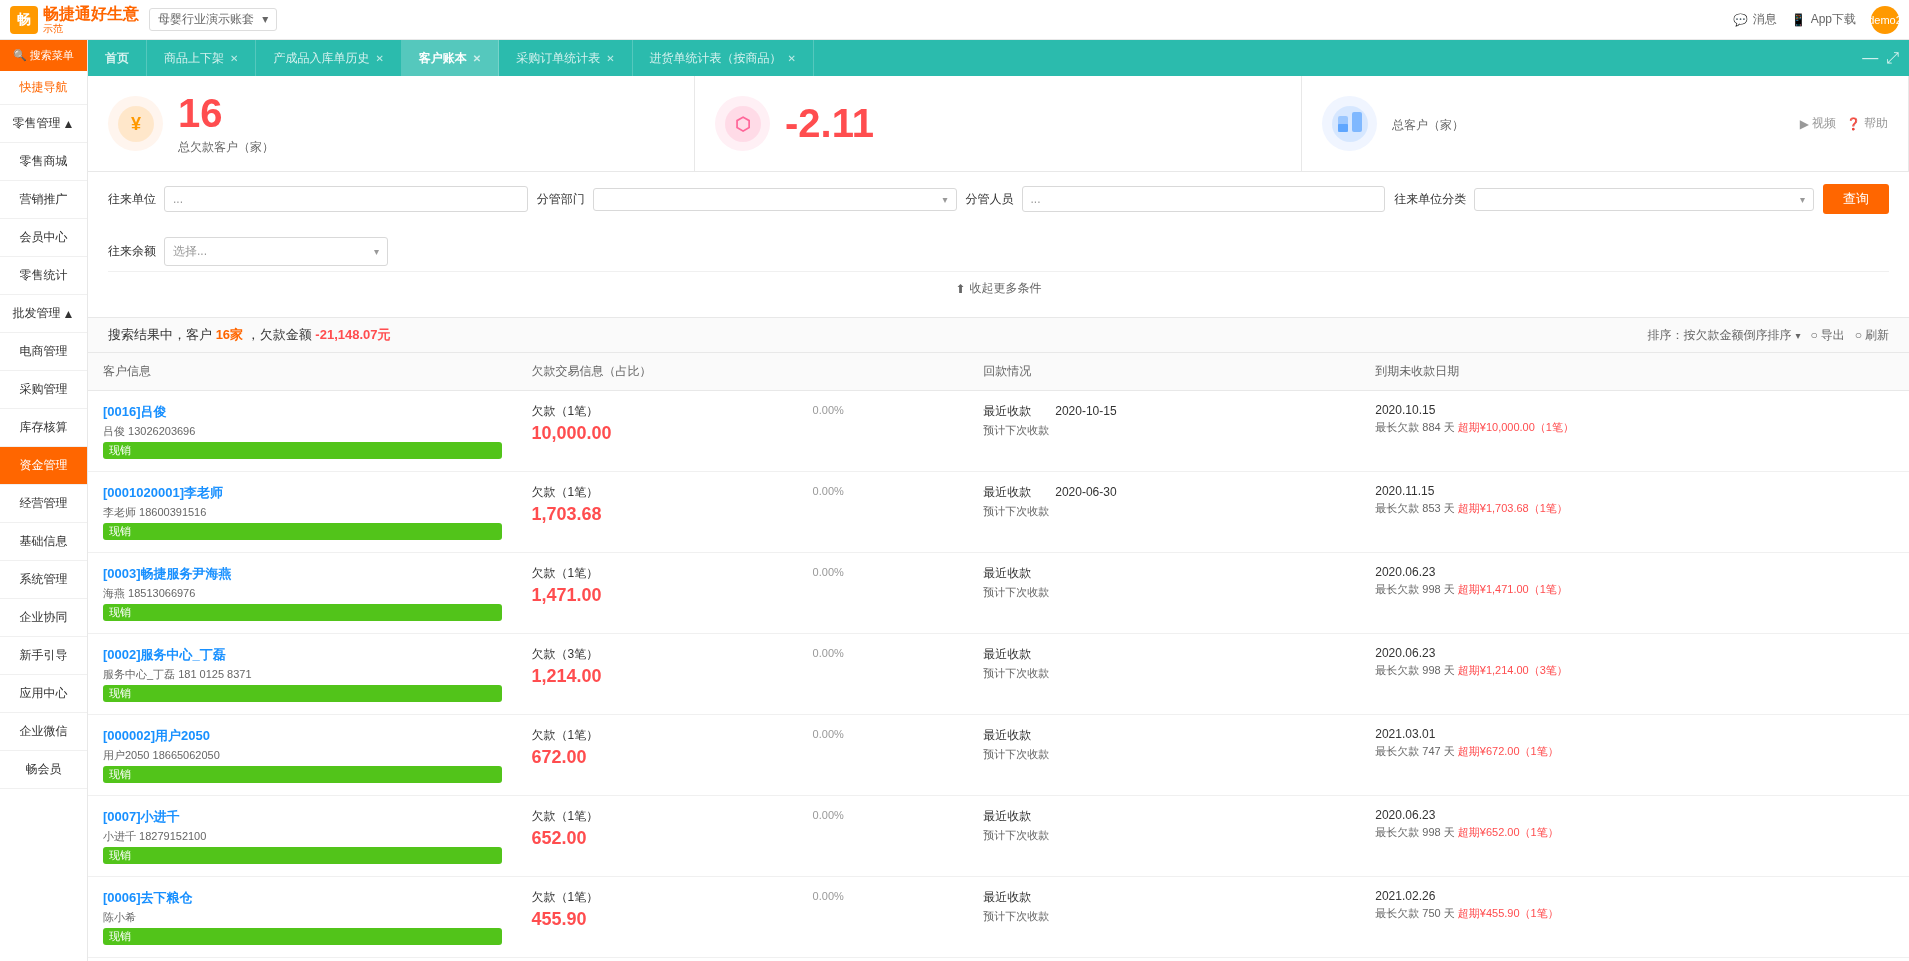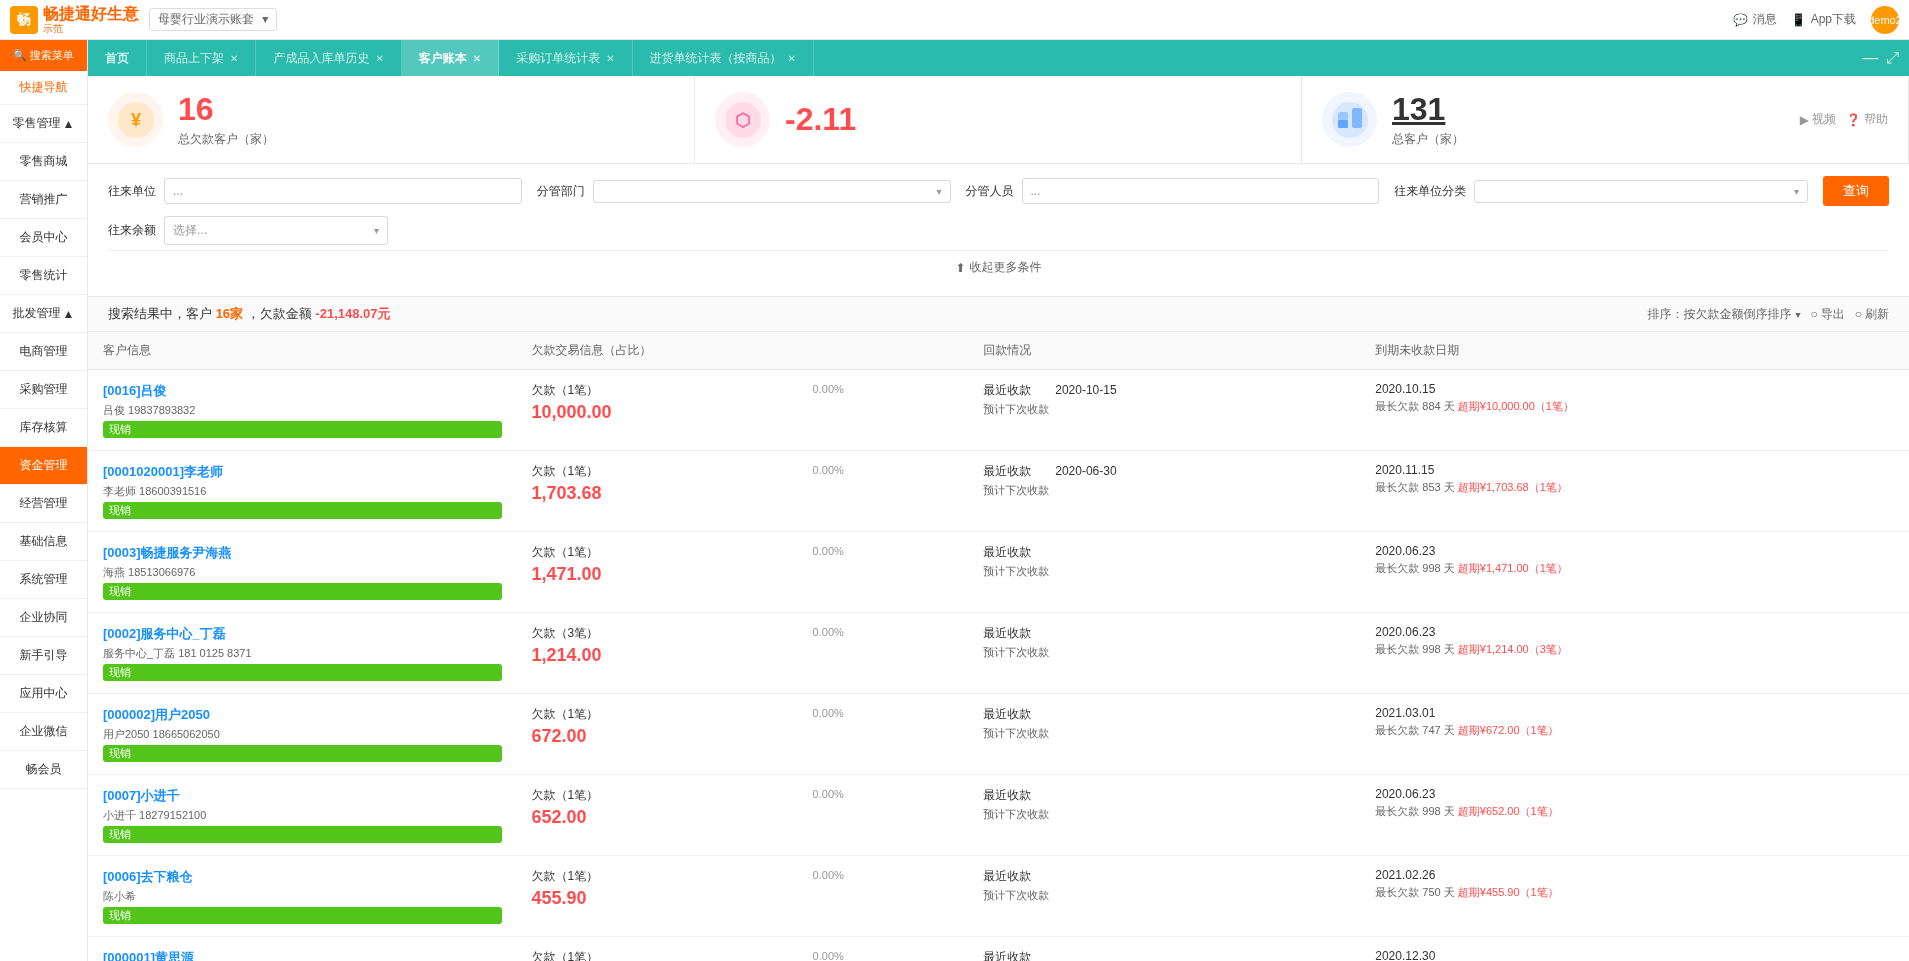--- a/index.html
+++ b/index.html
@@ -38,30 +38,30 @@
     .content-area { flex: 1; overflow: hidden; display: flex; flex-direction: column; }
 
     
     .summary-cards { display: flex; background: #fff; border-bottom: 1px solid #e8e8e8; flex-shrink: 0; }
     .summary-card { flex: 1; display: flex; align-items: center; padding: 15px 20px; gap: 15px; border-right: 1px solid #e8e8e8; }
     .summary-card-icon { width: 55px; height: 55px; border-radius: 50%; display: flex; align-items: center; justify-content: center; flex-shrink: 0; }
     .card-icon-orange { background: #fff5ee; }
     .card-icon-pink { background: #fff0f5; }
     .card-icon-blue { background: #f0f5ff; }
     .summary-card-body { flex: 1; }
-    .summary-card-number { font-size: 32px; font-weight: bold; }
+    .summary-card-number { font-size: 40px; font-weight: bold; }
     .number-red { color: #ff4d4f; }
     .number-dark { color: #333; font-weight: 900; text-decoration: underline; }
     .summary-card-label { font-size: 12px; color: #666; margin-top: 3px; }
     .summary-card-actions { display: flex; gap: 10px; align-items: flex-start; font-size: 12px; color: #999; }
     .card-action-btn { cursor: pointer; display: flex; align-items: center; gap: 3px; }
 
     
     .filter-area { background: #fff; padding: 12px 20px; border-bottom: 1px solid #e8e8e8; flex-shrink: 0; }
-    .filter-row { display: flex; align-items: center; gap: 15px; margin-bottom: 10px; }
+    .filter-row { display: flex; align-items: center; gap: 9px; margin-bottom: 23px; }
     .filter-item { display: flex; align-items: center; gap: 8px; flex: 1; }
     .filter-label { font-size: 12px; color: #333; white-space: nowrap; }
     .filter-input { flex: 1; border: 1px solid #d9d9d9; border-radius: 3px; padding: 5px 8px; font-size: 12px; display: flex; align-items: center; justify-content: space-between; cursor: pointer; min-width: 150px; }
     .filter-input-text { color: #999; }
     .filter-select { flex: 1; border: 1px solid #d9d9d9; border-radius: 3px; padding: 5px 8px; font-size: 12px; display: flex; align-items: center; justify-content: space-between; cursor: pointer; min-width: 150px; }
     .search-btn { background: #ff6600; color: white; border: none; padding: 6px 20px; border-radius: 3px; cursor: pointer; font-size: 13px; }
     .collapse-btn { display: flex; align-items: center; justify-content: center; gap: 4px; color: #666; cursor: pointer; font-size: 12px; }
     .filter-row-2 { display: flex; align-items: center; gap: 15px; }
 
     
@@ -267,21 +267,20 @@
         <div class="summary-card">
           <div class="summary-card-icon card-icon-blue">
             <svg width="40" height="40" viewBox="0 0 40 40">
               <circle cx="20" cy="20" r="18" fill="#4499ff" opacity="0.15"></circle>
               <rect x="8" y="12" width="10" height="16" rx="2" fill="#4499ff" opacity="0.4"></rect>
               <rect x="22" y="8" width="10" height="20" rx="2" fill="#4499ff" opacity="0.6"></rect>
               <rect x="8" y="20" width="10" height="8" rx="1" fill="#4499ff" opacity="0.7"></rect>
             </svg>
           </div>
           <div class="summary-card-body">
-            <div class="summary-card-number number-dark">131</div>
             <div class="summary-card-label">总客户（家）</div>
           </div>
           <div class="summary-card-actions">
             <div class="card-action-btn">
               <span>▶</span>
               <span>视频</span>
             </div>
             <div class="card-action-btn">
               <span>❓</span>
               <span>帮助</span>
@@ -368,21 +367,21 @@
               <th colspan="2">欠款交易信息（占比）</th>
               <th>回款情况</th>
               <th>到期未收款日期</th>
             </tr>
           </thead>
           <tbody id="table-body">
           <tr>
       <td>
         <div class="customer-info">
           <span class="customer-name">[0016]吕俊</span>
-          <span class="customer-contact">吕俊 19837893832</span>
+          <span class="customer-contact">吕俊 13026203696</span>
           <span class="status-badge badge-green">现销</span>
         </div>
       </td>
       <td>
         <div class="debt-info">
           <span class="debt-count">欠款（1笔）</span>
           <span class="debt-amount">10,000.00</span>
         </div>
       </td>
       <td>

